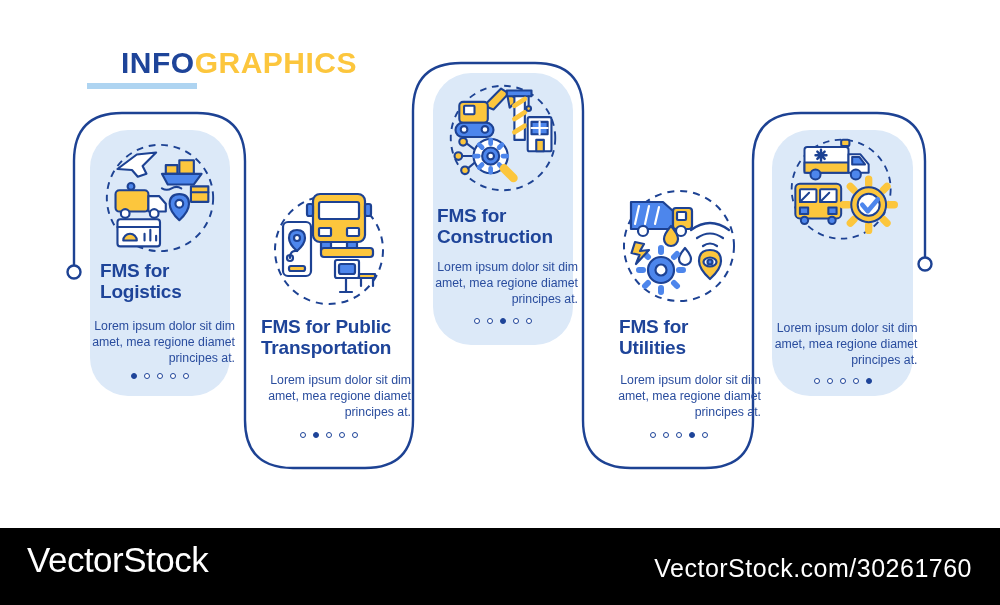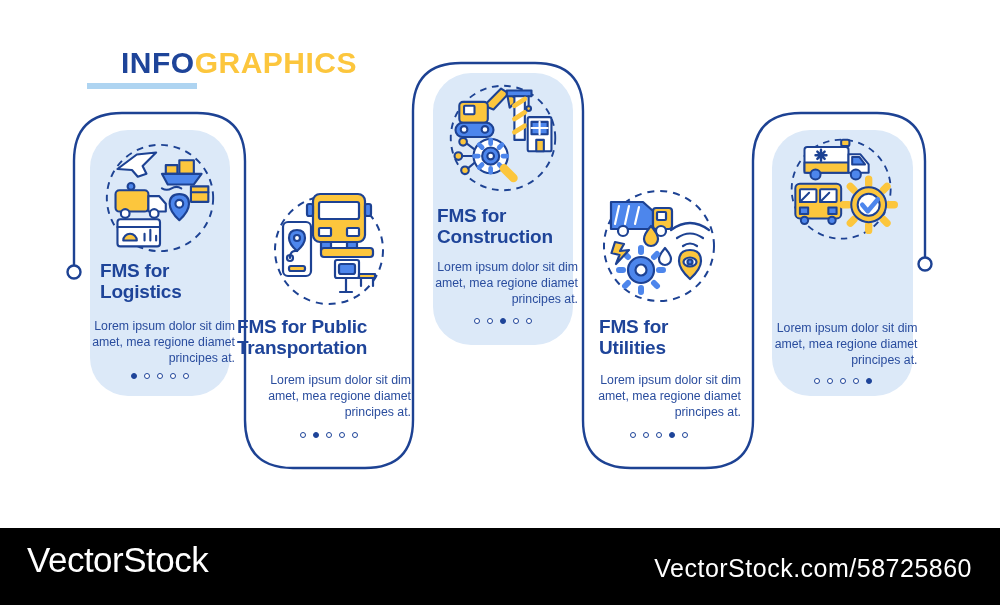--- a/index.html
+++ b/index.html
@@ -37,26 +37,26 @@
     color:var(--body-blue);font-size:12.3px;line-height:1.32;text-align:right;
   }
   .dots{position:absolute;left:0;width:100%;display:flex;justify-content:center;gap:7px;}
   .dot{width:6px;height:6px;border-radius:50%;border:1.6px solid var(--title-blue);background:#fff;box-sizing:border-box;}
   .dot.active{background:var(--title-blue);}
   
   #card-1{left:90px;top:130px;width:140px;height:266px;}
   #card-1 .icon-wrap{top:10px;}  #card-1 .card-title{top:130px;width:120px;}
   #card-1 .card-body{top:188px;width:150px;} #card-1 .dots{top:243px;}
   #card-2{left:244px;top:170px;width:170px;height:298px;}
-  #card-2 .icon-wrap{top:16px;}  #card-2 .card-title{top:146px;width:184px;}
+  #card-2 .icon-wrap{top:16px;}  #card-2 .card-title{top:146px;width:184px;margin-left:24px;}
   #card-2 .card-body{top:202px;width:164px;} #card-2 .dots{top:262px;}
   #card-3{left:433px;top:73px;width:140px;height:272px;}
   #card-3 .icon-wrap{top:8px;}   #card-3 .card-title{top:132px;width:132px;}
   #card-3 .card-body{top:186px;width:150px;} #card-3 .dots{top:245px;}
-  #card-4{left:585px;top:170px;width:148px;height:298px;}
+  #card-4{left:585px;top:170px;width:148px;height:298px;padding-left:40px;}
   #card-4 .icon-wrap{top:16px;}  #card-4 .card-title{top:146px;width:120px;}
   #card-4 .card-body{top:202px;width:164px;} #card-4 .dots{top:262px;}
   #card-5{left:772px;top:130px;width:141px;height:266px;}
   #card-5 .icon-wrap{top:6px;}   #card-5 .card-title{top:116px;width:110px;}
   #card-5 .card-body{top:190px;width:150px;} #card-5 .dots{top:248px;}
   
   .wm-bar{position:absolute;left:0;top:528px;width:1000px;height:88px;background:#000;}
   .wm-left{position:absolute;left:27px;top:12px;color:#fff;font-size:35px;font-weight:500;letter-spacing:-.5px;}
   .wm-right{position:absolute;right:28px;top:26px;color:#fff;font-size:25px;font-weight:400;letter-spacing:.5px;}
   .ic{display:block;}
@@ -267,16 +267,16 @@
         <span class="dot"></span>
         <span class="dot"></span>
         <span class="dot"></span>
         <span class="dot"></span>
         <span class="dot active"></span>
       </div>
   </div>
 
   <div class="wm-bar">
     <div class="wm-left">VectorStock</div>
-    <div class="wm-right">VectorStock.com/58725860</div>
+    <div class="wm-right">VectorStock.com/30261760</div>
   </div>
 
 </div>
 
 </body></html>

